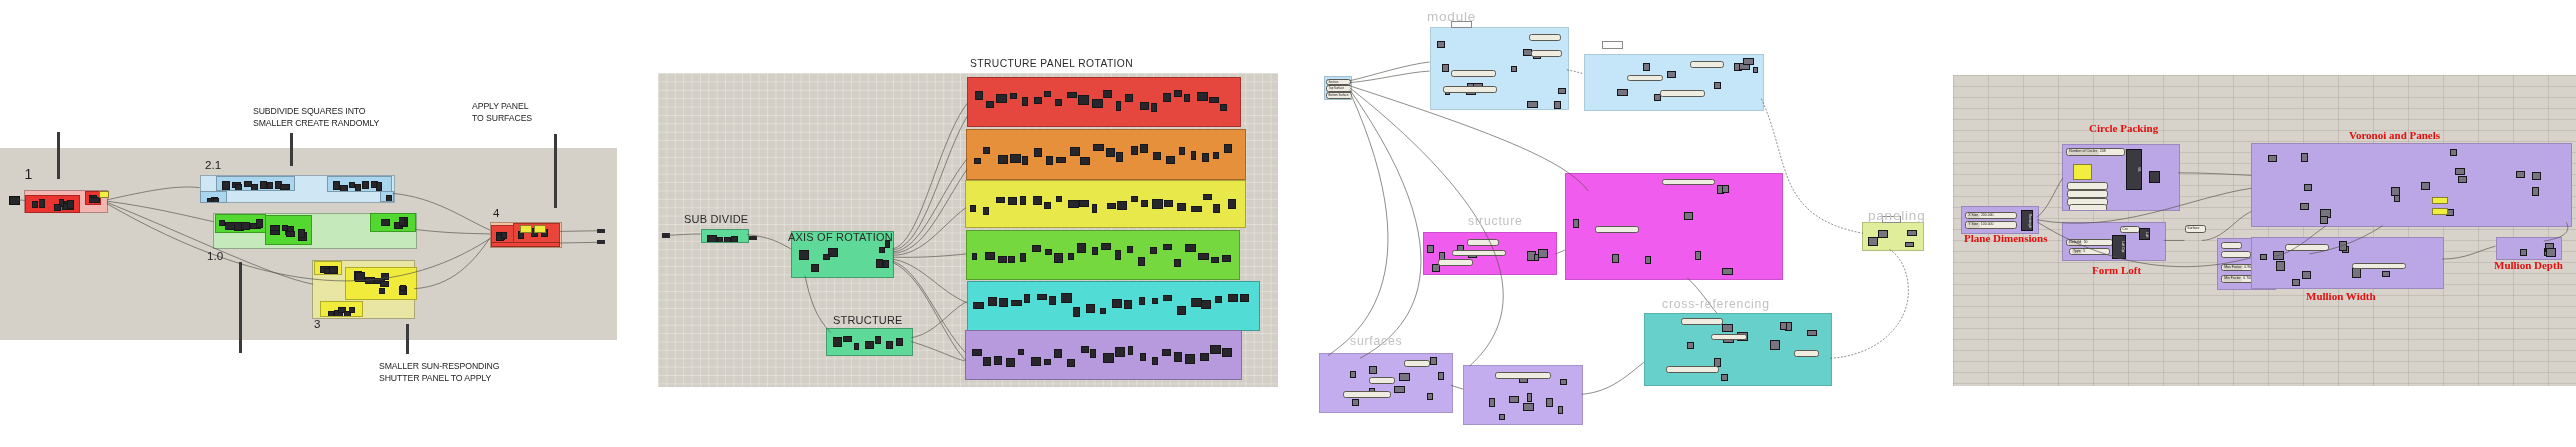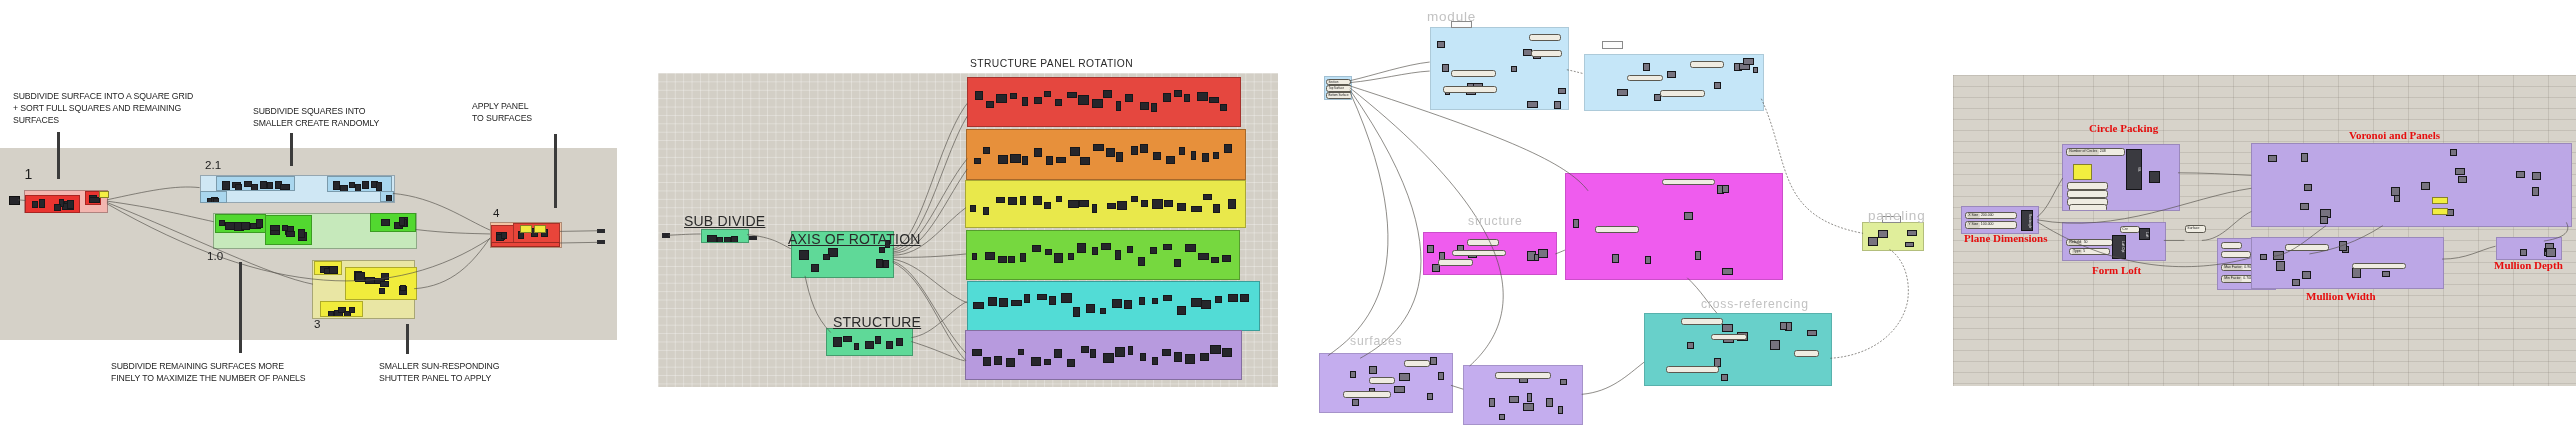--- a/index.html
+++ b/index.html
@@ -14,21 +14,21 @@
   .c-grid4{background:#d7d3ca;
     background-image:linear-gradient(rgba(120,114,102,.20) 0.6px,transparent 0.6px),
                      linear-gradient(90deg,rgba(120,114,102,.20) 0.6px,transparent 0.6px);
     background-size:35px 11px;}
   .group{position:absolute;z-index:2;overflow:hidden;border:0.6px solid rgba(0,0,0,.28);}
   .group i{position:absolute;display:block;}
   .ann{position:absolute;z-index:6;color:#1d1d1d;font-size:8.7px;line-height:12.2px;letter-spacing:-0.1px;white-space:nowrap;}
   .ann div{white-space:nowrap;}
   .vline{position:absolute;z-index:6;width:2.6px;background:#3b3b3b;}
   .glabel{position:absolute;z-index:6;color:#1d1d1d;font-size:11.6px;}
-  .p2label{position:absolute;z-index:6;color:#2a2a2a;font-size:14px;letter-spacing:0.2px;white-space:nowrap;text-decoration:underline;}
+  .p2label{position:absolute;z-index:6;color:#2a2a2a;font-size:11px;letter-spacing:0.2px;white-space:nowrap;}
   .p2title{position:absolute;z-index:6;color:#2a2a2a;font-size:10.3px;letter-spacing:0.4px;white-space:nowrap;}
   .p3label{position:absolute;z-index:6;color:#c2c2c2;font-size:13px;letter-spacing:0.8px;white-space:nowrap;}
   .redlabel{position:absolute;z-index:6;color:#e60d0d;font-family:"Liberation Serif",serif;font-weight:bold;font-size:11px;white-space:nowrap;}
   .mini{position:absolute;z-index:3;}
   .tag{position:absolute;z-index:3;background:#fcfcfc;border:0.6px solid #8a8a8a;}
   .pillL{position:absolute;z-index:4;height:5.8px;background:#efece2;border:0.6px solid #5c5950;border-radius:2.6px;
          font-size:3.5px;line-height:5.8px;display:flex;gap:1.3px;padding:0 1.3px;color:#222;white-space:nowrap;overflow:hidden;}
   .pillL .pk{background:#d8d4c8;border-radius:1.9px;padding:0 1.3px;}
   .darknode{position:absolute;z-index:4;background:#3a3a40;border:0.6px solid #141418;color:#f0f0f0;
             writing-mode:vertical-rl;text-align:center;font-size:3.2px;overflow:hidden;}
@@ -36,36 +36,27 @@
   svg.wires path{fill:none;stroke:#53504a;stroke-width:1.2;opacity:.85;}
   svg.wires path.dash{stroke-dasharray:3 2.5;}
 </style>
 </head>
 <body>
 
 <div id="stage">
 
   <div class="canvas c-plain" style="left:0;top:230;width:617px;height:192px;left:0px;top:148px"></div>
 
-  <div class="ann" style="left:13px;top:90px">
-    <div>SUBDIVIDE SURFACE INTO A SQUARE GRID</div>
-    <div>+ SORT FULL SQUARES AND REMAINING</div>
-    <div>SURFACES</div>
-  </div>
   <div class="ann" style="left:253px;top:105px">
     <div>SUBDIVIDE SQUARES INTO</div>
     <div>SMALLER CREATE RANDOMLY</div>
   </div>
   <div class="ann" style="left:472px;top:100px">
     <div>APPLY PANEL</div>
     <div>TO SURFACES</div>
-  </div>
-  <div class="ann" style="left:111px;top:360px">
-    <div>SUBDIVIDE REMAINING SURFACES MORE</div>
-    <div>FINELY TO MAXIMIZE THE NUMBER OF PANELS</div>
   </div>
   <div class="ann" style="left:379px;top:360px">
     <div>SMALLER SUN-RESPONDING</div>
     <div>SHUTTER PANEL TO APPLY</div>
   </div>
 
   <div class="vline" style="left:57px;top:132px;height:47px"></div>
   <div class="vline" style="left:290px;top:133px;height:33px"></div>
   <div class="vline" style="left:554px;top:134px;height:74px"></div>
   <div class="vline" style="left:239px;top:262px;height:91px"></div>
@@ -373,21 +364,21 @@
       <i style="left: 208px; top: 21.4px; width: 6.4px; height: 7.3px; background: rgb(38, 38, 43); border: 0.6px solid rgb(23, 23, 26);"></i>
       <i style="left: 219px; top: 23px; width: 8.2px; height: 7.7px; background: rgb(38, 38, 43); border: 0.6px solid rgb(23, 23, 26);"></i>
       <i style="left: 234px; top: 22px; width: 6.7px; height: 5.5px; background: rgb(38, 38, 43); border: 0.6px solid rgb(23, 23, 26);"></i>
       <i style="left: 244px; top: 14.4px; width: 9px; height: 6.8px; background: rgb(38, 38, 43); border: 0.6px solid rgb(23, 23, 26);"></i>
       <i style="left: 256px; top: 17px; width: 7.8px; height: 6.9px; background: rgb(38, 38, 43); border: 0.6px solid rgb(23, 23, 26);"></i>
     </div>
 
   <div class="p3label" style="left:1427px;top:9px;font-size:13.5px">module</div>
   <div class="p3label" style="left:1468px;top:214px;font-size:12.2px">structure</div>
   <div class="p3label" style="left:1350px;top:334px;font-size:12.2px">surfaces</div>
-  <div class="p3label" style="left:1701px;top:297px;font-size:12.2px">cross-referencing</div>
+  <div class="p3label" style="left:1662px;top:297px;font-size:12.2px">cross-referencing</div>
   <div class="p3label" style="left:1868px;top:208px;font-size:13.5px">paneling</div>
 
   <div class="tag" style="left:1451px;top:20.6px;width:19.3px;height:5.8px"></div>
   <div class="tag" style="left:1602px;top:41px;width:19.3px;height:5.8px"></div>
   <div class="tag" style="left:1882px;top:216px;width:16.7px;height:5.2px"></div>
 
   <div class="group" style="left:1324px;top:76px;width:26px;height:22px;background:#bfe2f7;border-color:rgba(0,0,0,.15)">
     <div class="pillL" style="left:1.3px;top:1.9px;width:20.6px;height:4.5px;font-size:2.9px;line-height:4.5px;position:absolute">
         <span>Section</span>
       </div>

